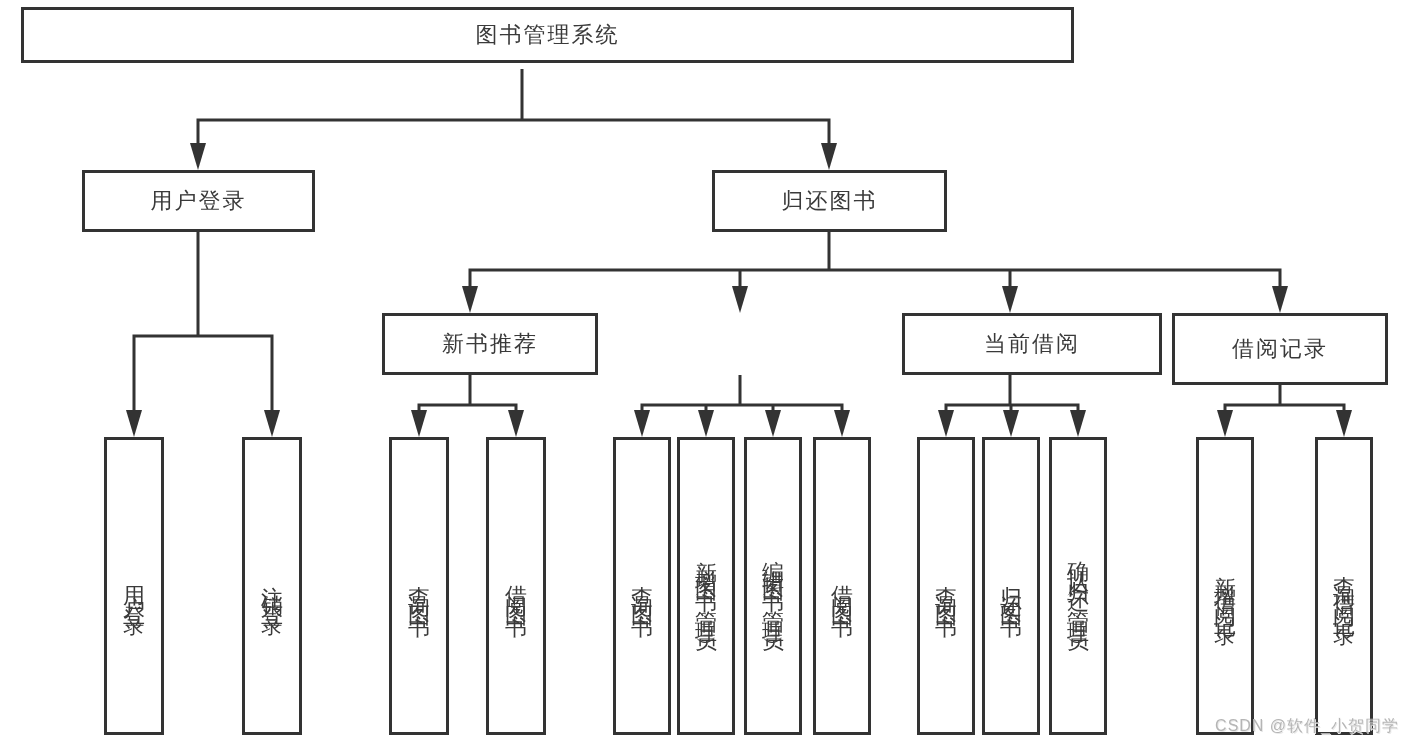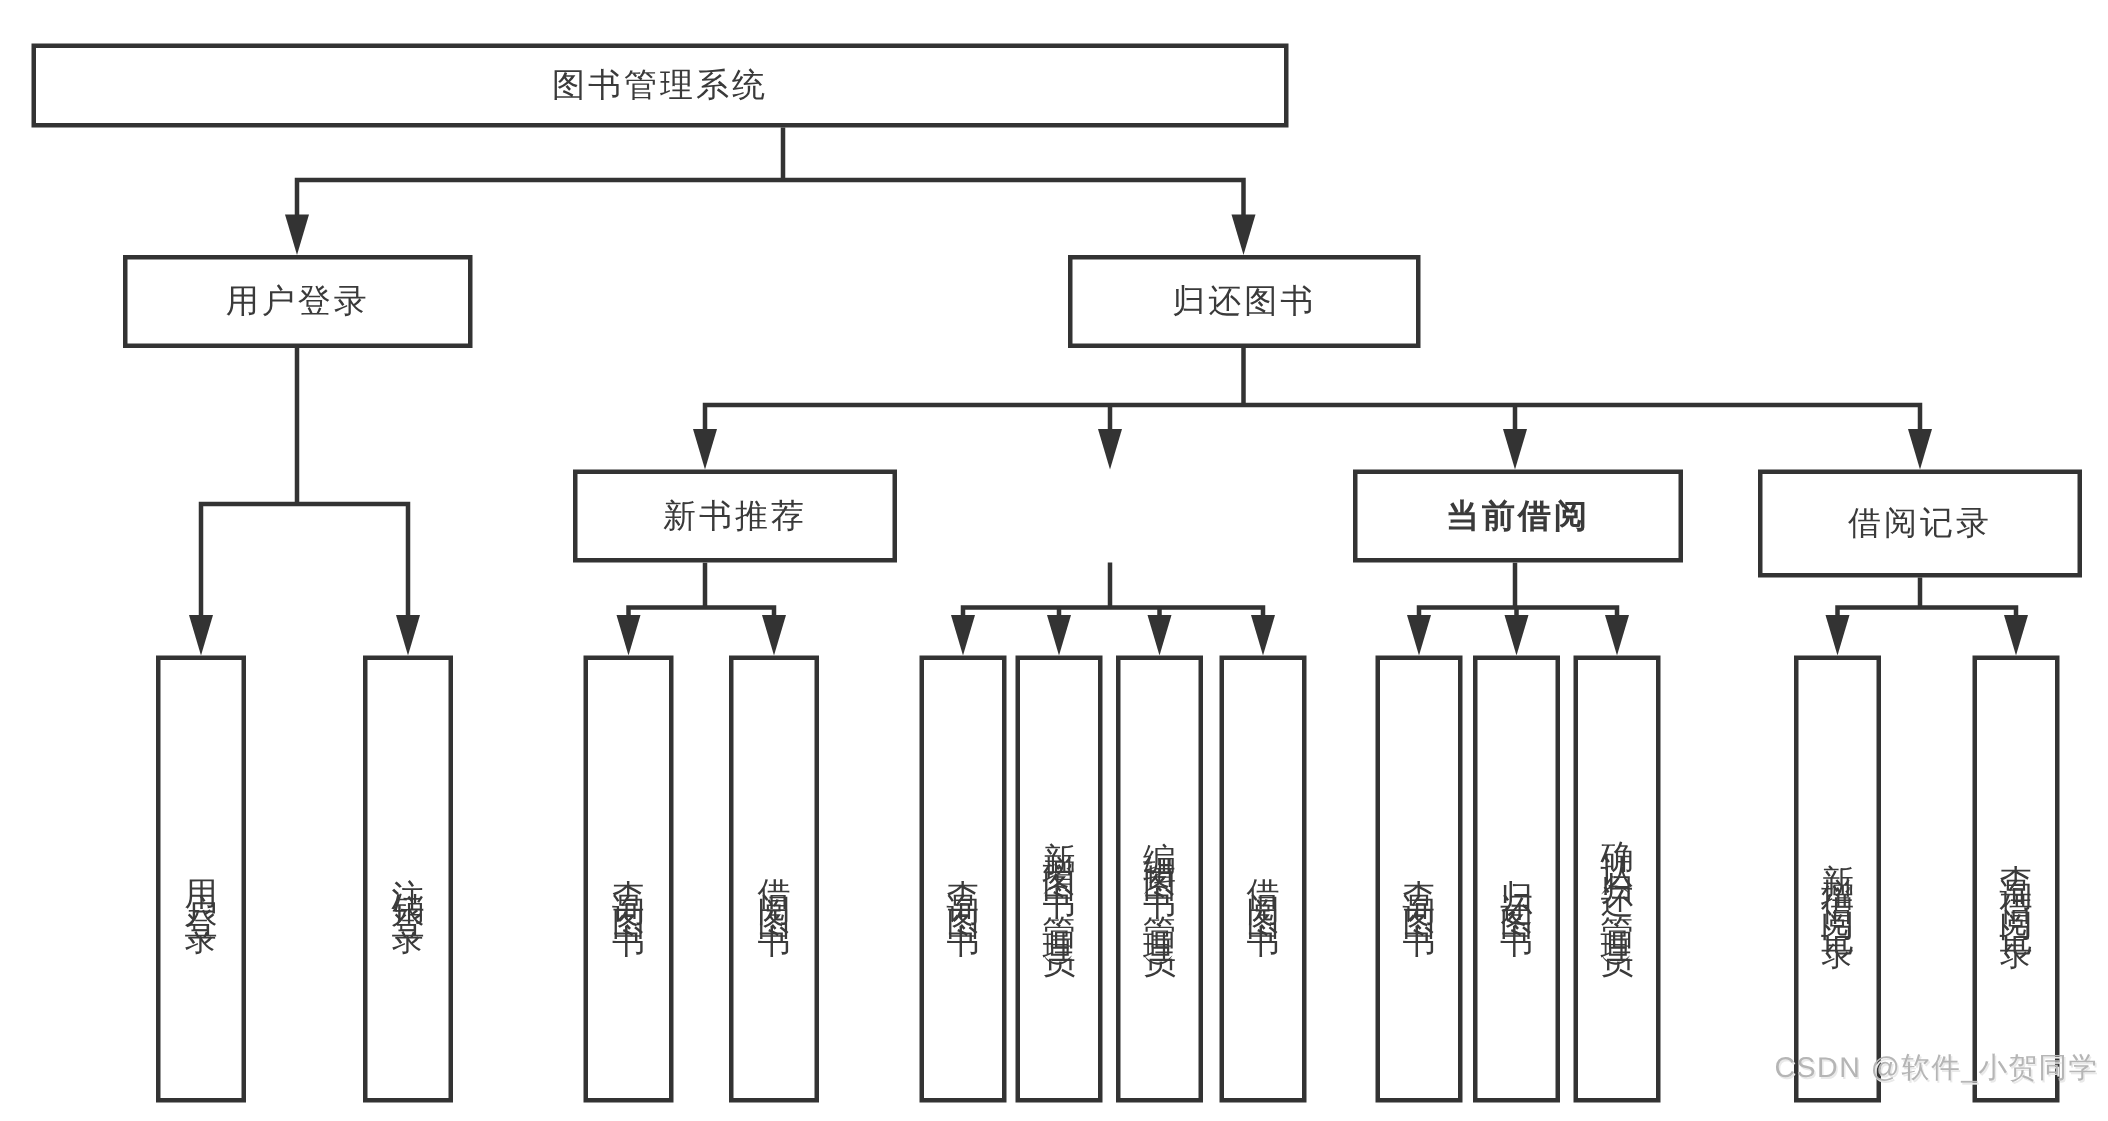--- a/index.html
+++ b/index.html
@@ -38,22 +38,22 @@
   }
   .node.v {
     writing-mode: vertical-rl;
     text-orientation: mixed;
     letter-spacing: 10px;
     padding-top: 4px;
   }
   .watermark {
     position: absolute;
     right: 6px;
-    bottom: 22px;
-    font-size: 19px;
+    bottom: 10px;
+    font-size: 16px;
     color: #b5b5b5;
     letter-spacing: 1px;
     text-shadow: 1px 1px 0 #e9e9e9;
     z-index: 5;
     white-space: nowrap;
   }
 </style>
 </head>
 <body>
 
@@ -92,27 +92,27 @@
       <polygon points="765,410 781,410 773,437"></polygon>
       <polygon points="834,410 850,410 842,437"></polygon>
       <polygon points="938,410 954,410 946,437"></polygon>
       <polygon points="1003,410 1019,410 1011,437"></polygon>
       <polygon points="1070,410 1086,410 1078,437"></polygon>
       <polygon points="1217,410 1233,410 1225,437"></polygon>
       <polygon points="1336,410 1352,410 1344,437"></polygon>
     </g>
   </svg>
 
-  <div class="node" style="left:21px; top:29px; width:838px; height:56px;">图书管理系统</div>
+  <div class="node" style="left:21px; top:7px; width:1053px; height:56px;">图书管理系统</div>
 
   <div class="node" style="left:82px; top:170px; width:233px; height:62px;">用户登录</div>
   <div class="node" style="left:712px; top:170px; width:235px; height:62px;">归还图书</div>
 
   <div class="node" style="left:382px; top:313px; width:216px; height:62px;">新书推荐</div>
-  <div class="node" style="left:902px; top:313px; width:220px; height:62px;font-weight:bold;">当前借阅</div>
+  <div class="node" style="left:902px; top:313px; width:260px; height:62px;">当前借阅</div>
   <div class="node" style="left:1172px; top:313px; width:216px; height:72px;">借阅记录</div>
 
   <div class="node v" style="left:104px; top:437px; width:60px; height:298px;">用户登录</div>
   <div class="node v" style="left:242px; top:437px; width:60px; height:298px;">注销登录</div>
 
   <div class="node v" style="left:389px; top:437px; width:60px; height:298px;">查询图书</div>
   <div class="node v" style="left:486px; top:437px; width:60px; height:298px;">借阅图书</div>
 
   <div class="node v" style="left:613px; top:437px; width:58px; height:298px;">查询图书</div>
   <div class="node v" style="left:677px; top:437px; width:58px; height:298px;">新增图书（管理员）</div>

